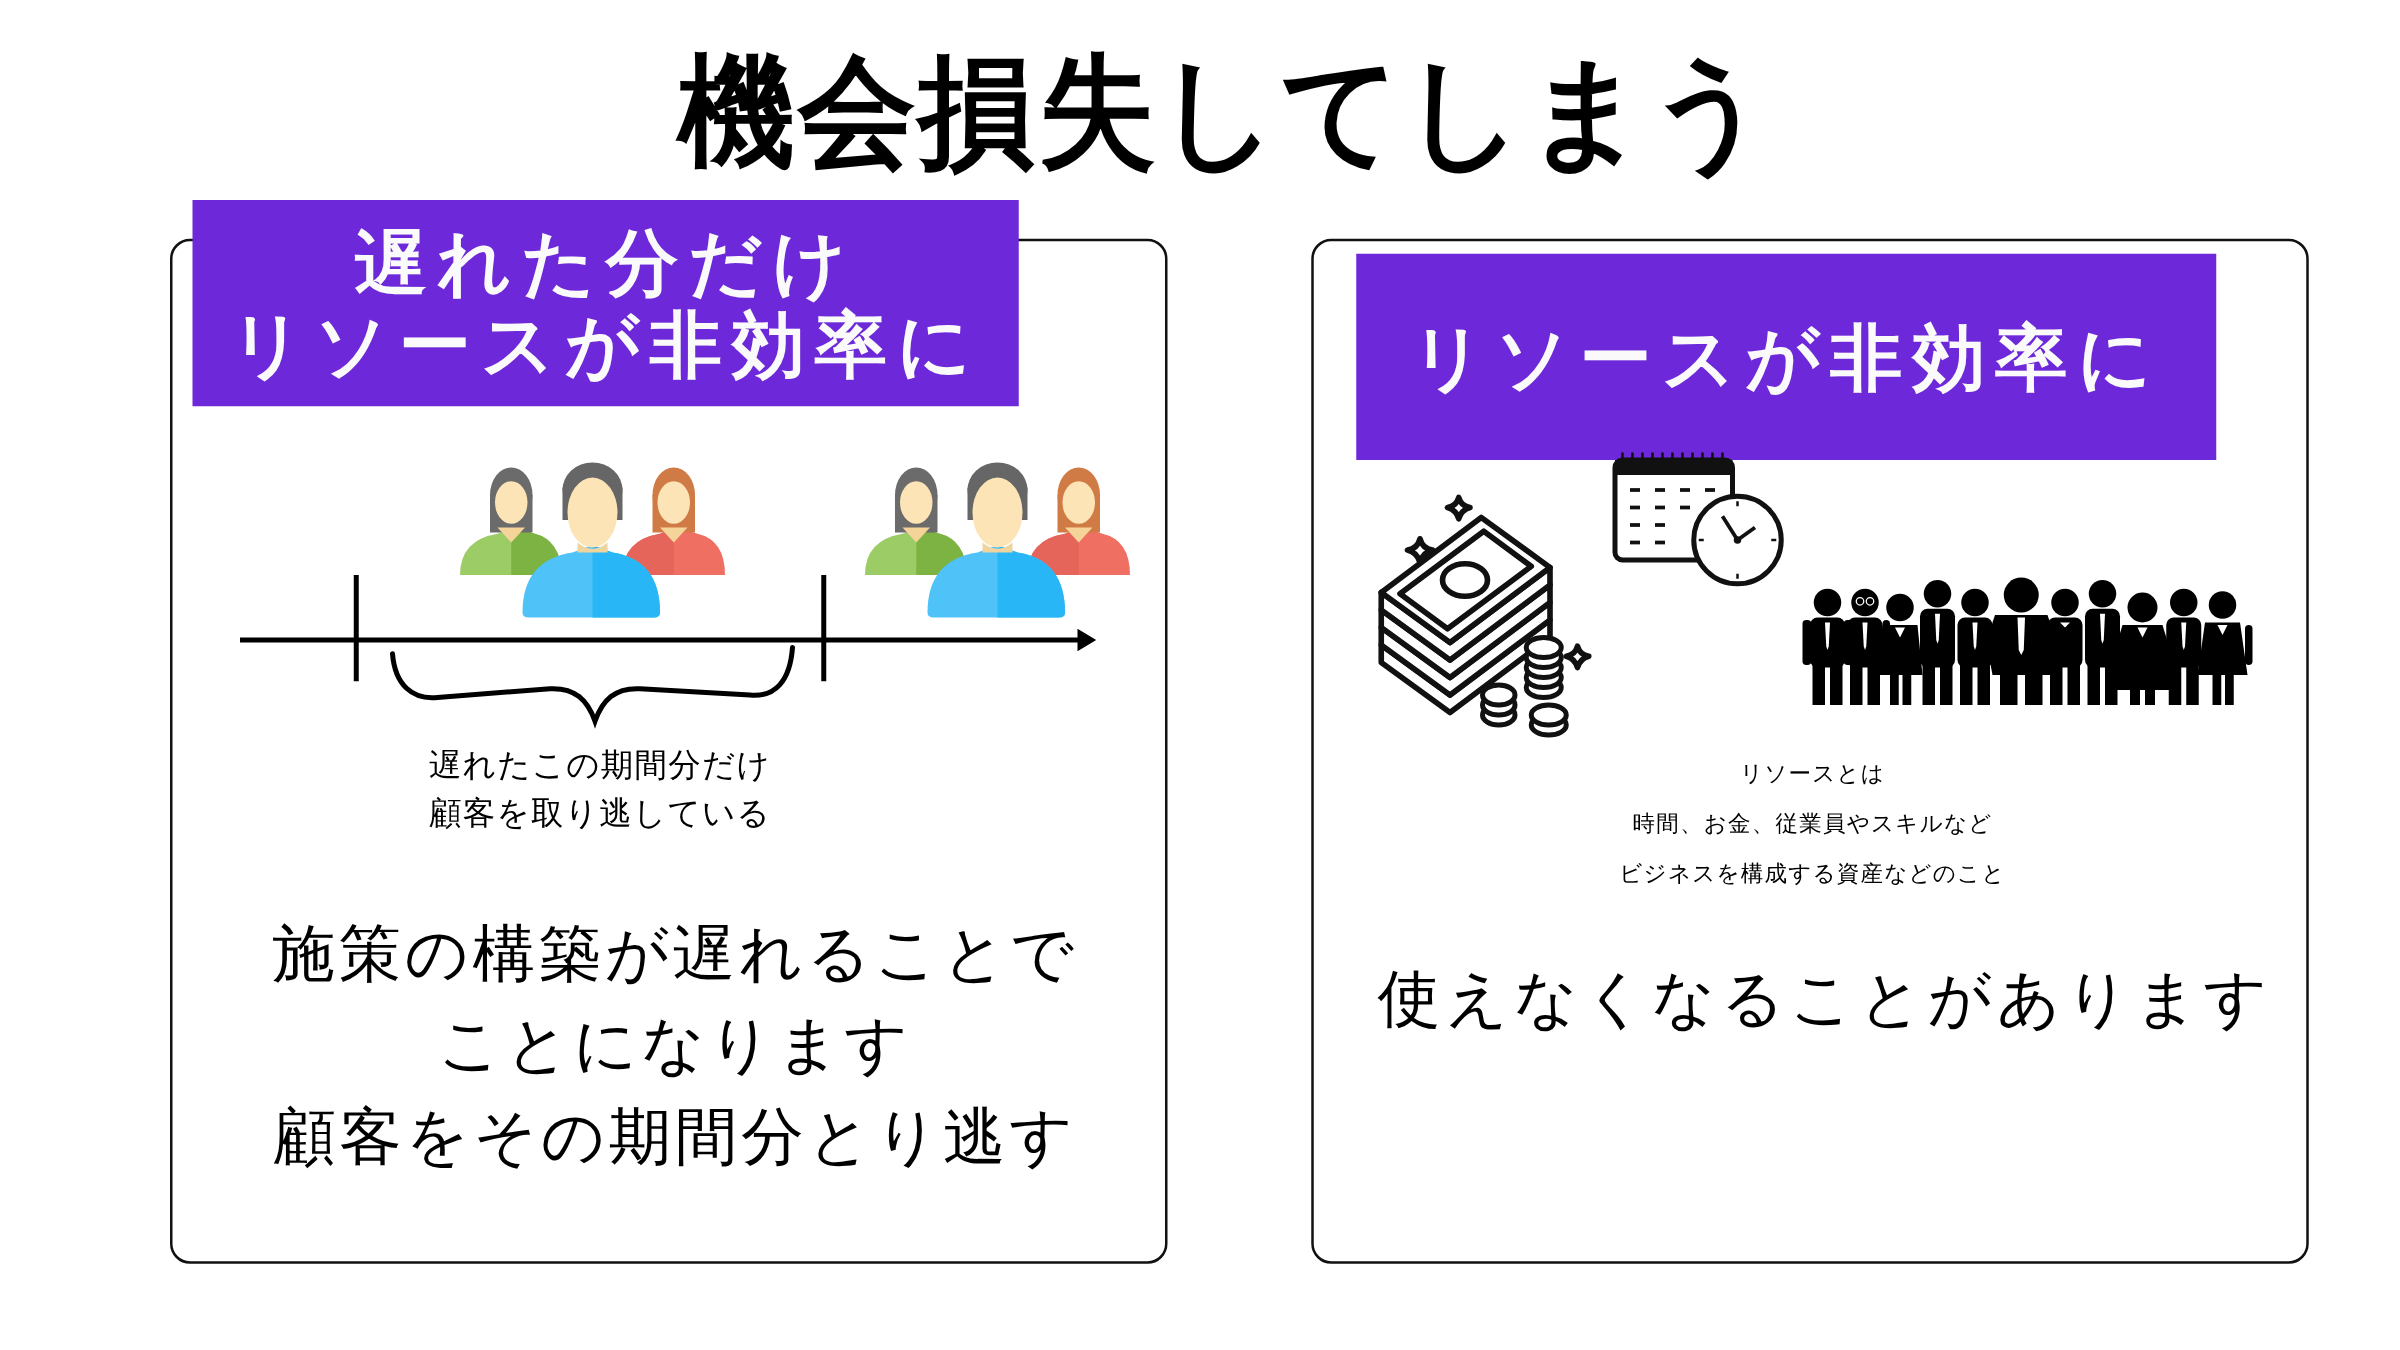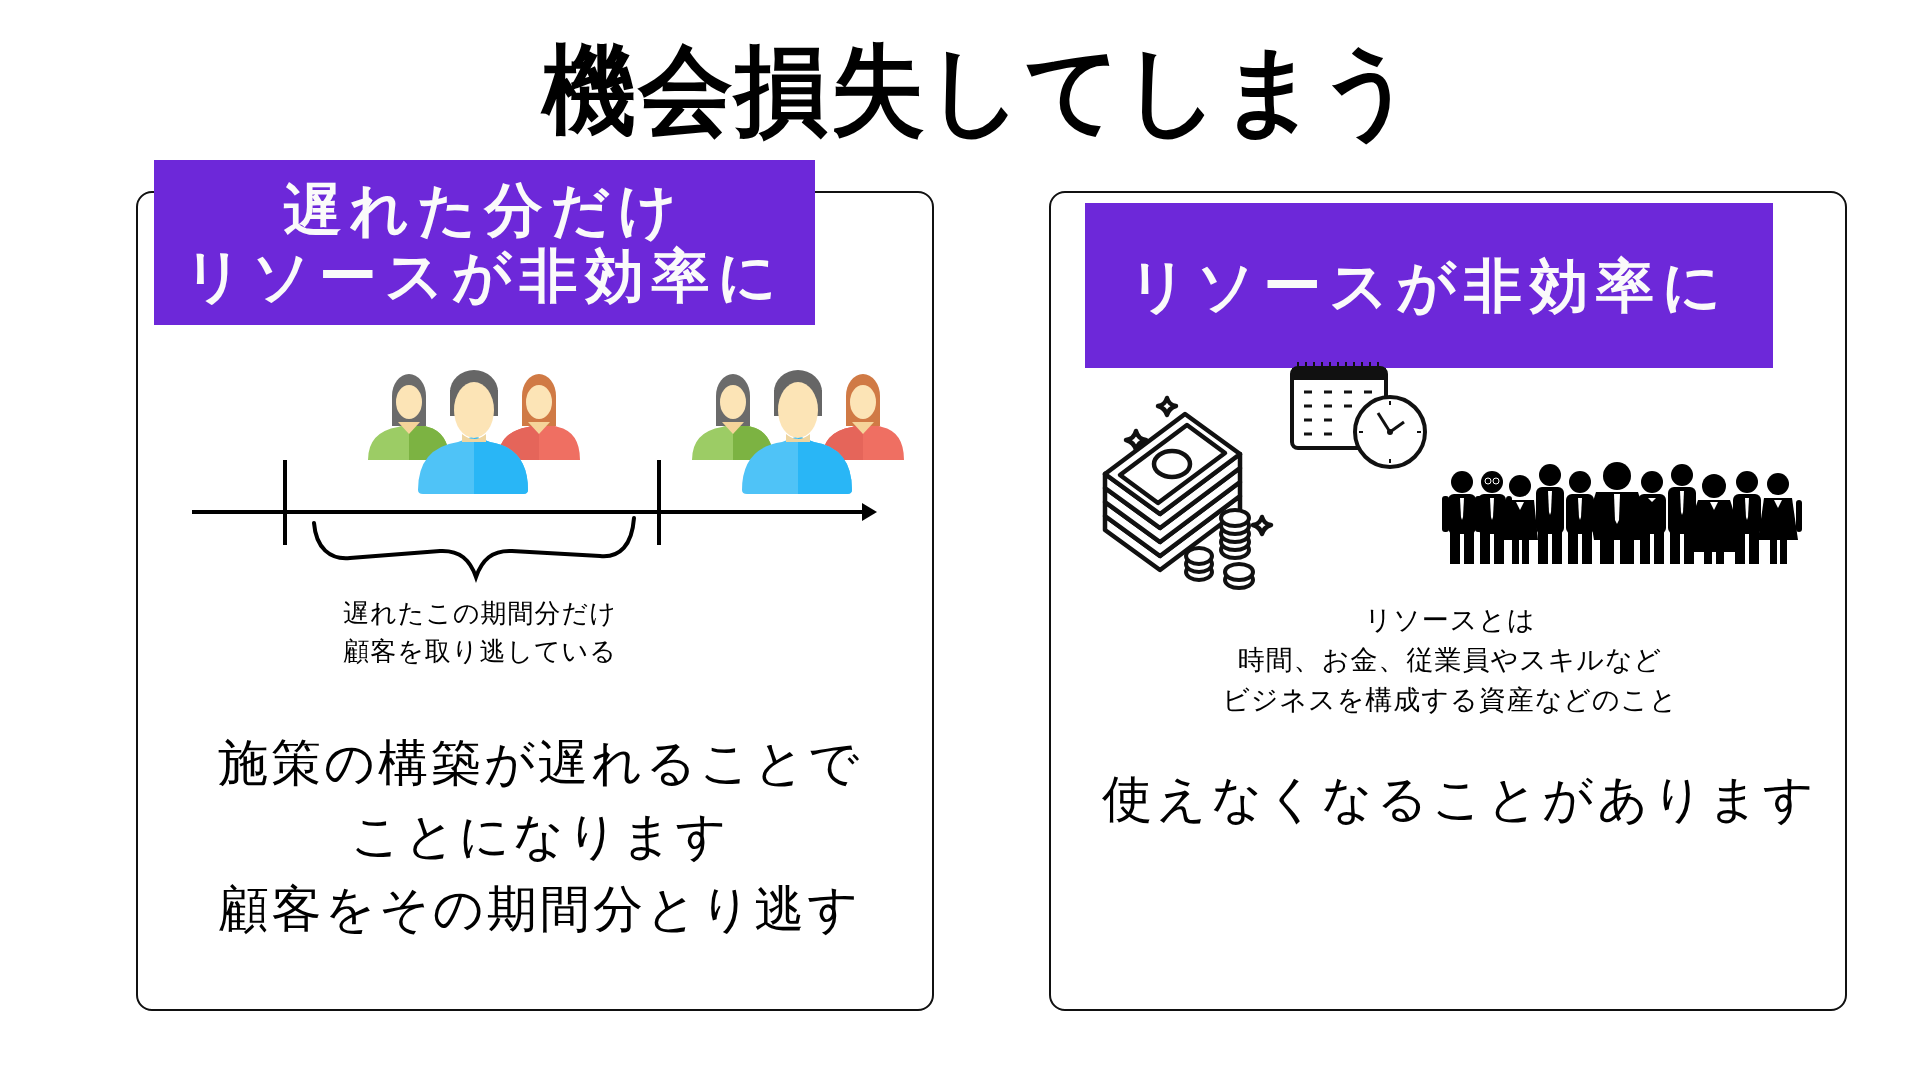--- a/index.html
+++ b/index.html
@@ -22,21 +22,21 @@
     position: absolute; top: 160px; height: 165px; background: #6d28d9; color: #fafafa;
     display: flex; flex-direction: column; justify-content: center; align-items: center;
     font-weight: bold; font-size: 58px; line-height: 66px; letter-spacing: 8px; box-sizing: border-box;
   }
   .label.left { left: 154px; width: 661px; }
   .label.right { left: 1085px; width: 688px; margin-top: 43px; }
   .caption {
     position: absolute; text-align: center; font-size: 26px; line-height: 38px; letter-spacing: 1px;
   }
   .caption.left { left: 300px; width: 360px; top: 594px; text-align: center; }
-  .caption.right { left: 1130px; width: 640px; top: 600px; font-size: 27px; line-height: 40px; }
+  .caption.right { left: 1130px; width: 640px; top: 600px; font-size: 18px; line-height: 40px; }
   .body-text {
     position: absolute; text-align: center; font-family: "DejaVu Serif", "Liberation Serif", serif;
     font-size: 50px; line-height: 73px; letter-spacing: 3px;
   }
   .body-text.left { left: 180px; width: 720px; top: 727px; }
   .body-text.right { left: 1090px; width: 740px; top: 763px; letter-spacing: 4px; }
   .body-text div { white-space: nowrap; }
   svg.abs { position: absolute; overflow: visible; }
 </style>
 </head>

